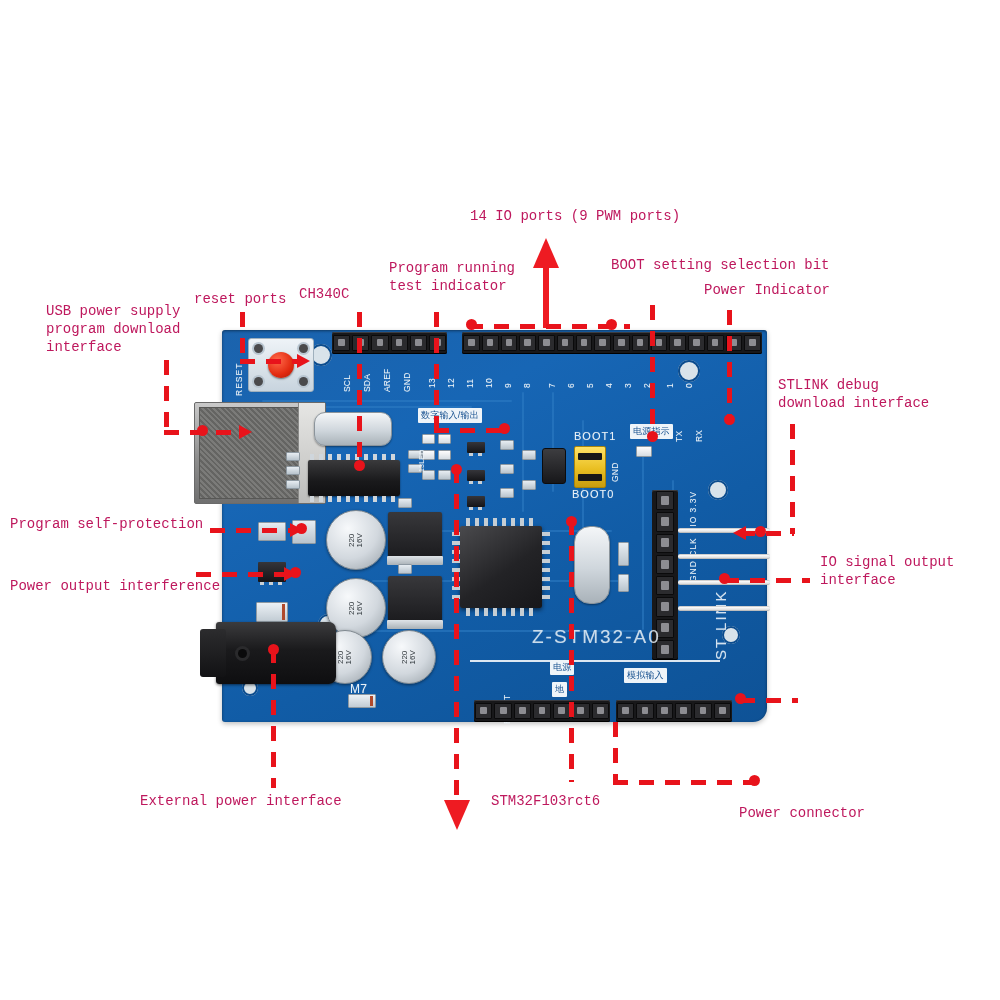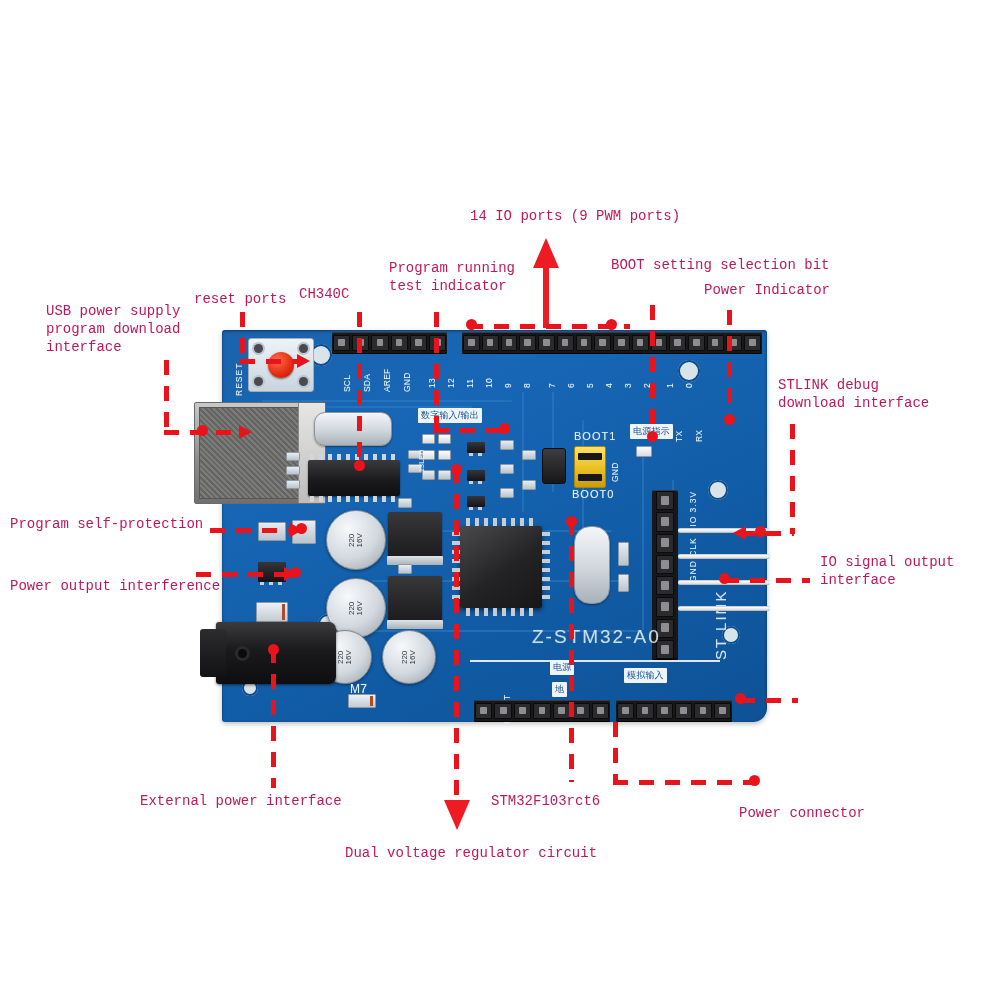--- a/index.html
+++ b/index.html
@@ -430,21 +430,20 @@
 
   <div class="lbl" style="left:10px;top:578px;">Power output interference</div>
   <div class="dash-h" style="left:196px;top:572px;width:90px;"></div>
   <div class="arrow-right" style="left:284px;top:567px;"></div>
   <div class="dot" style="left:290px;top:567px;"></div>
 
   <div class="lbl" style="left:140px;top:793px;">External power interface</div>
   <div class="dash-v" style="left:271px;top:648px;height:140px;"></div>
   <div class="dot" style="left:268px;top:644px;"></div>
 
-  <div class="lbl" style="left:345px;top:845px;">Dual voltage regulator circuit</div>
   <div class="dash-v" style="left:454px;top:468px;height:332px;"></div>
   <div class="arrow-down" style="left:444px;top:800px;"></div>
   <div class="dot" style="left:451px;top:464px;"></div>
 
   <div class="lbl" style="left:491px;top:793px;">STM32F103rct6</div>
   <div class="dash-v" style="left:569px;top:520px;height:262px;"></div>
   <div class="dot" style="left:566px;top:516px;"></div>
 
   <div class="dash-h" style="left:740px;top:698px;width:58px;"></div>
   <div class="dot" style="left:735px;top:693px;"></div>

